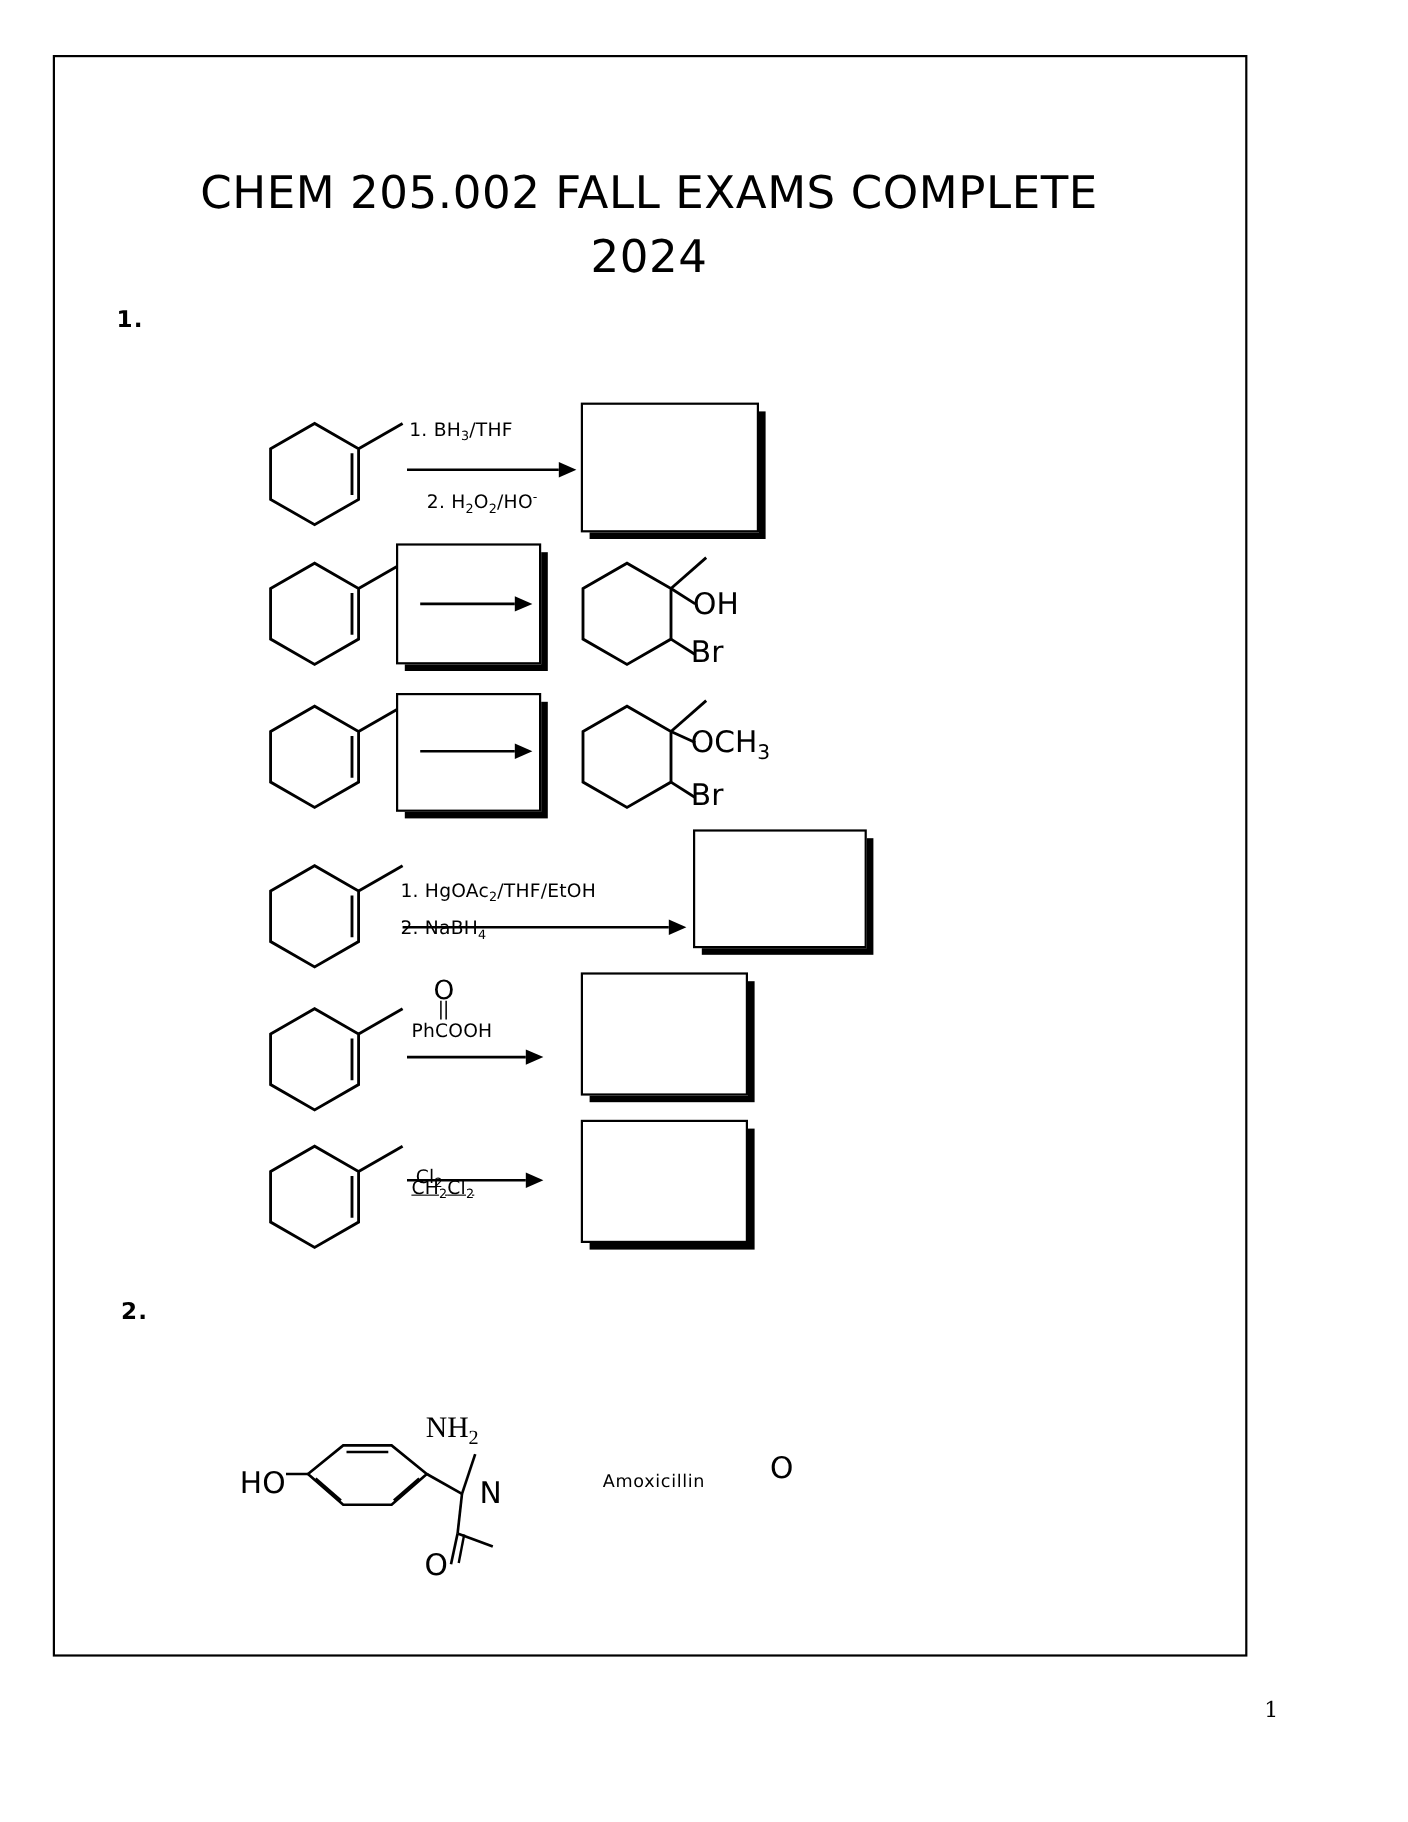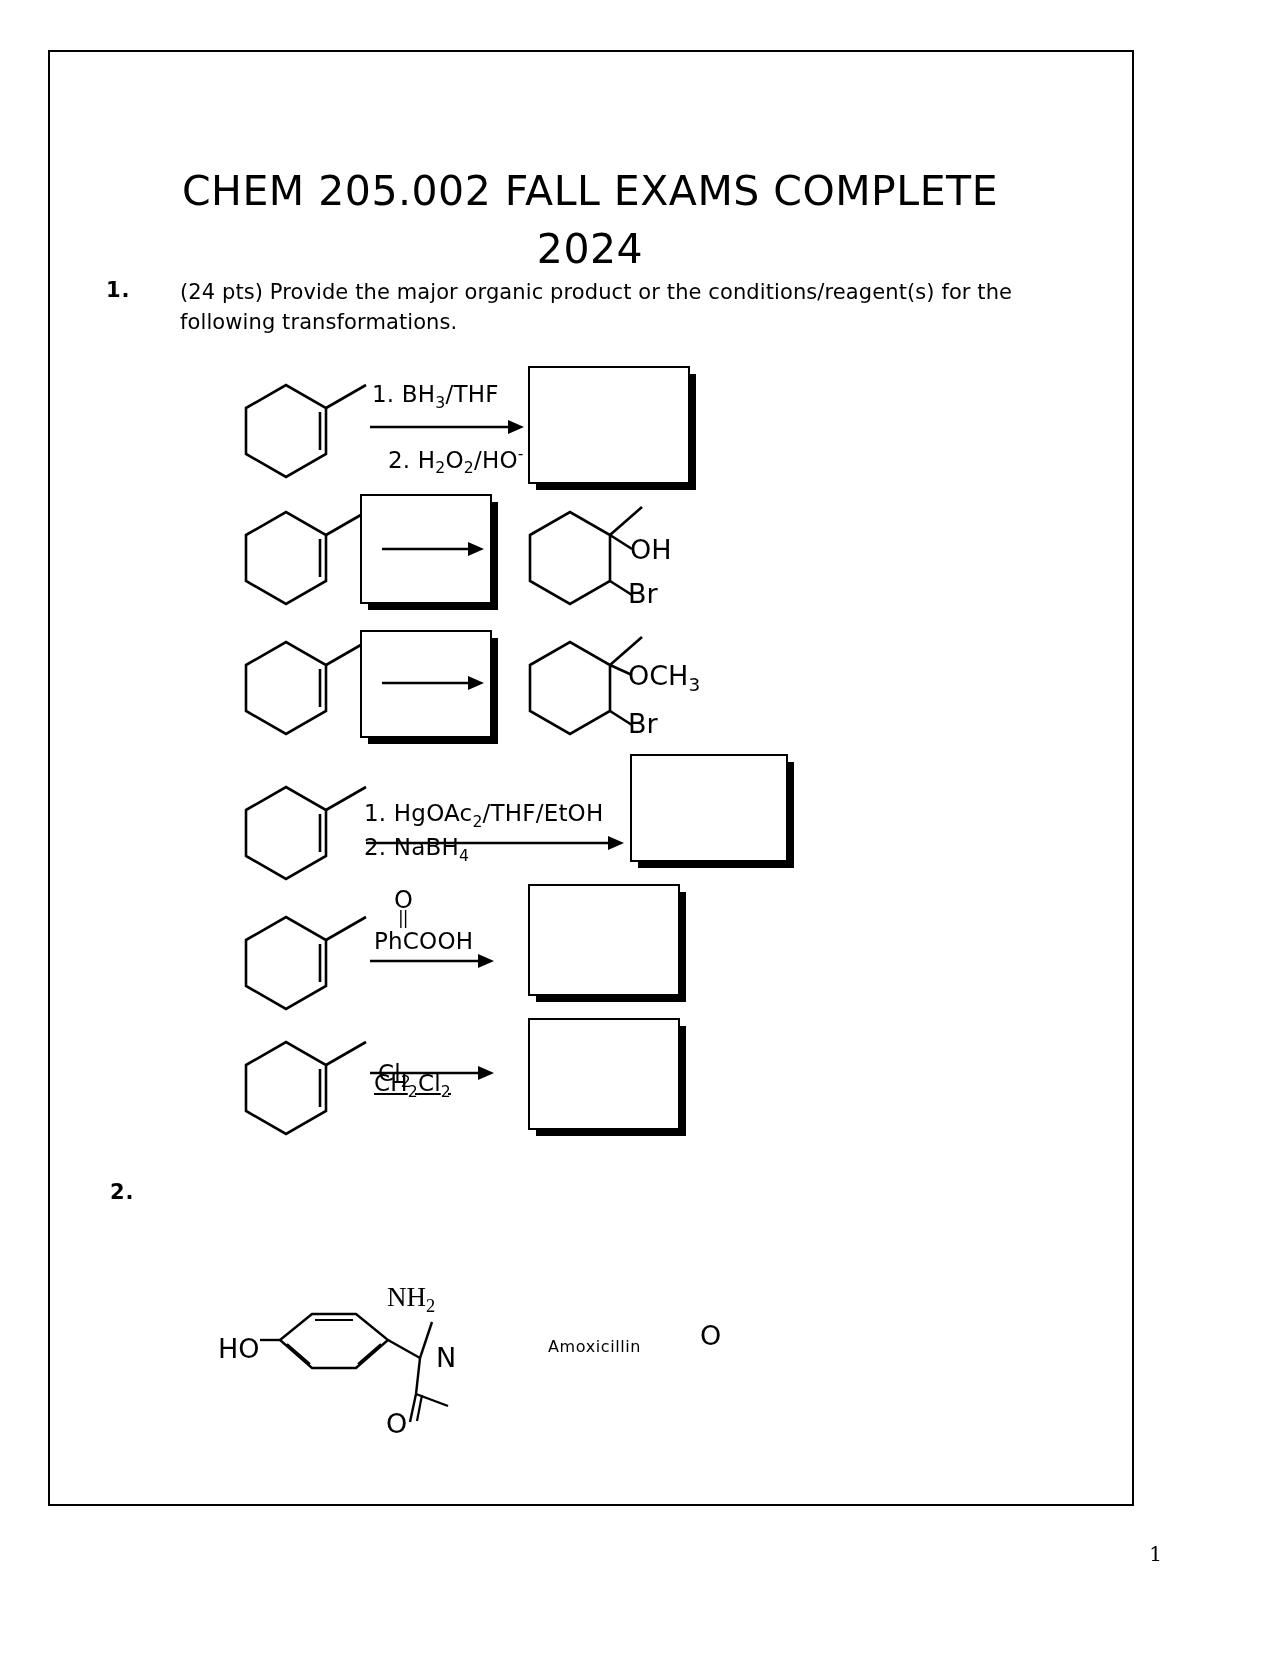--- a/index.html
+++ b/index.html
@@ -31,21 +31,20 @@
     position: absolute;
     left: 150px;
     top: 146px;
     width: 880px;
     text-align: center;
     font-family: "DejaVu Sans", sans-serif;
     font-size: 41px;
     letter-spacing: 0.5px;
     line-height: 1.42;
     font-weight: 400;
-    margin-top: 16px;
   }
   .qnum {
     position: absolute;
     font-size: 21px;
     font-weight: bold;
     letter-spacing: 1px;
   }
   .qtext {
     position: absolute;
     font-size: 21px;
@@ -56,21 +55,21 @@
   .ansbox {
     position: absolute;
     background: #ffffff;
     border: 2px solid #000;
     box-shadow: 7px 7px 0 -1px #000;
     box-sizing: border-box;
   }
   
   .reagent {
     position: absolute;
-    font-size: 23px;
+    font-size: 17px;
     white-space: nowrap;
     letter-spacing: 0.2px;
   }
   .reagent sub { font-size: 0.68em; }
   .reagent sup { font-size: 0.68em; }
   
   .arrow { position: absolute; }
   
   .struct { position: absolute; }
   .lbl {
@@ -95,21 +94,20 @@
 </head>
 <body>
 
 <div class="page">
 
   <div class="page-border"></div>
 
   <div class="title">CHEM 205.002 FALL EXAMS COMPLETE 2024</div>
 
   <div class="qnum" style="left:106px; top:278px;">1.</div>
-  <div class="qtext" style="left:180px; top:278px; width:890px;">(24 pts) Provide the major organic product or the conditions/reagent(s) for the following transformations.</div>
 
   <svg class="struct" style="left:236px; top:368px;" width="180" height="120" viewBox="0 0 180 120">
     <polygon points="10,40 50,17 90,40 90,86 50,109 10,86" fill="none" stroke="#000" stroke-width="2.6"></polygon>
     <line x1="84" y1="44" x2="84" y2="82" stroke="#000" stroke-width="2.6"></line>
     <line x1="90" y1="40" x2="130" y2="17" stroke="#000" stroke-width="2.6"></line>
   </svg>
   <div class="reagent" style="left:372px; top:381px;">1. BH<sub>3</sub>/THF</div>
   <svg class="arrow" style="left:368px; top:416px;" width="160" height="22">
     <line x1="2" y1="11" x2="140" y2="11" stroke="#000" stroke-width="2.4"></line>
     <polygon points="140,4 156,11 140,18" fill="#000"></polygon>

